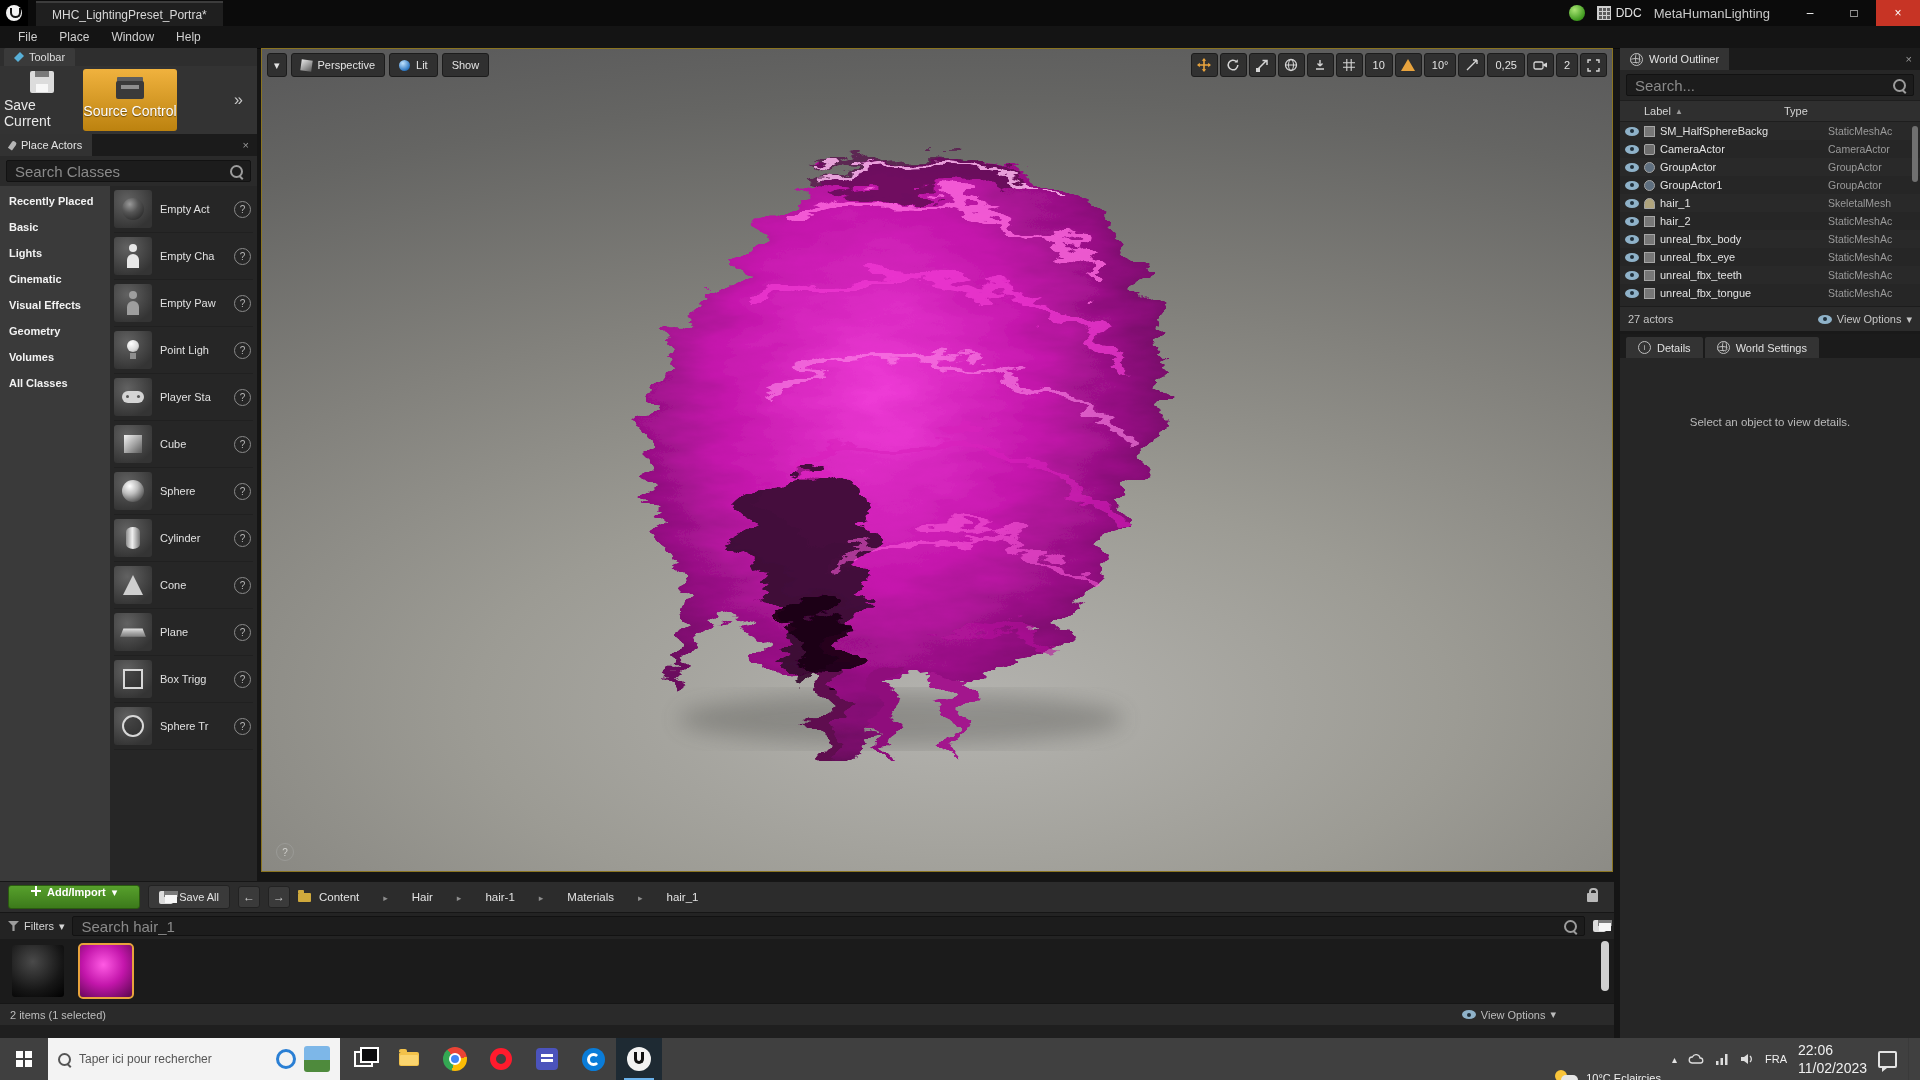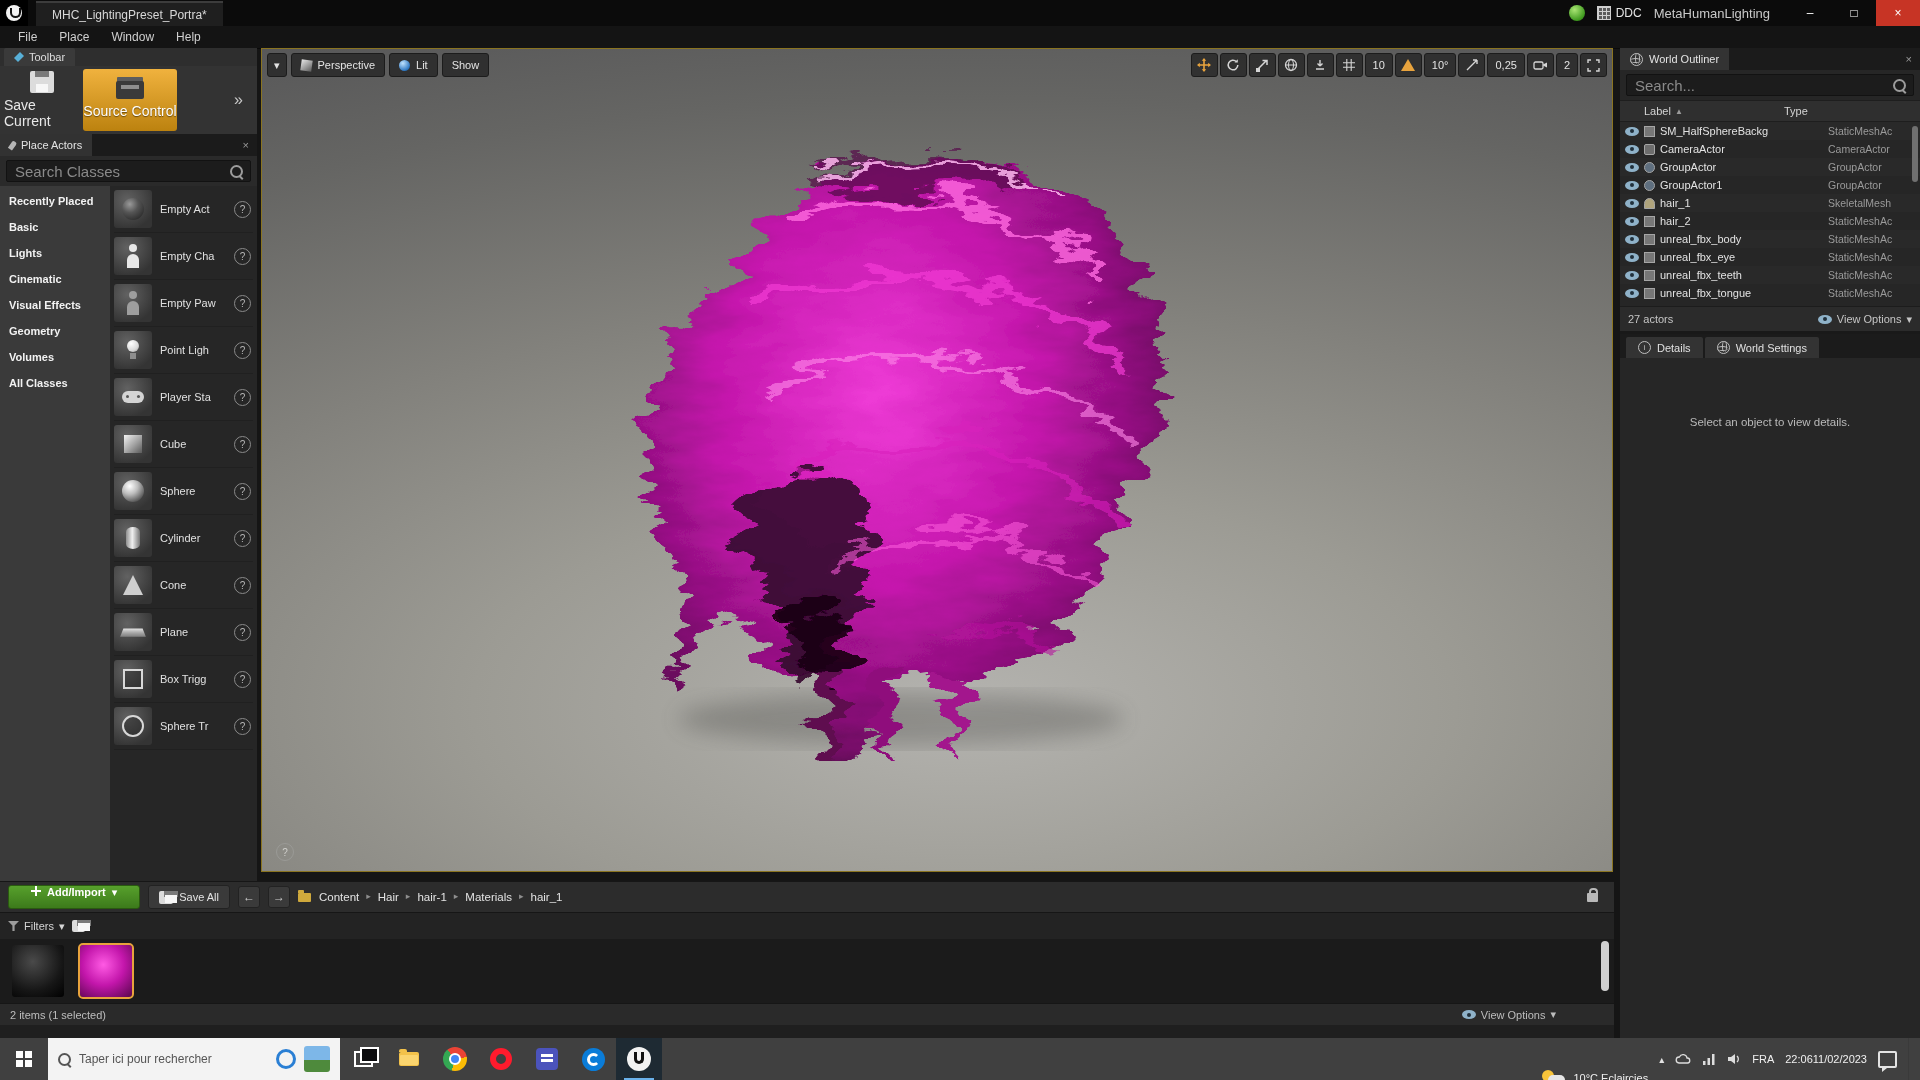--- a/index.html
+++ b/index.html
@@ -118,21 +118,21 @@
   .cbtab{height:22px;display:flex;align-items:center;gap:6px;padding:0 10px;background:#2f2f2f;color:#e3e3e3;font-size:11px;}
   .folder-ic{width:13px;height:9px;background:#cfa93c;border-radius:1px;position:relative;}
   .folder-ic::before{content:"";position:absolute;top:-3px;left:0;width:6px;height:3px;background:#cfa93c;border-radius:1px 1px 0 0;}
   .cb-toolbar{height:30px;background:#2c2c2c;display:flex;align-items:center;gap:8px;padding:0 8px;border-top:1px solid #161616;}
   .btn-green{display:flex;align-items:flex-start;gap:6px;height:22px;padding:0 22px;background:linear-gradient(#57a02c,#3c7a1b);border:1px solid #2a5a10;border-radius:3px;color:#fff;font-size:11px;font-weight:bold;}
   .plus{width:10px;height:10px;position:relative;}
   .plus::before{content:"";position:absolute;left:4px;top:0;width:2px;height:10px;background:#fff;}
   .plus::after{content:"";position:absolute;left:0;top:4px;width:10px;height:2px;background:#fff;}
   .btn-gray{display:flex;align-items:center;gap:6px;height:22px;padding:0 10px;background:#3a3a3a;border:1px solid #222;border-radius:3px;color:#e3e3e3;font-size:11px;}
   .navbtn{width:20px;height:20px;border-radius:3px;background:#3a3a3a;border:1px solid #222;display:flex;align-items:center;justify-content:center;color:#cfcfcf;font-size:12px;}
-  .crumbs{display:flex;align-items:flex-start;gap:7px;font-size:11.5px;color:#e3e3e3;}
+  .crumbs{display:flex;align-items:flex-end;gap:24px;font-size:11.5px;color:#e3e3e3;}
   .crumb-sep{color:#8e8e8e;font-size:9px;}
   .lock{margin-left:auto;width:11px;height:9px;background:#b9b9b9;border-radius:1px;position:relative;margin-right:8px;}
   .lock::before{content:"";position:absolute;top:-5px;left:2px;width:5px;height:5px;border:2px solid #b9b9b9;border-bottom:none;border-radius:4px 4px 0 0;}
   .cb-filter{height:26px;background:#232323;display:flex;align-items:center;gap:8px;padding:0 8px;border-top:1px solid #161616;}
   .filters{display:flex;align-items:center;gap:5px;color:#d5d5d5;font-size:11px;}
   .cb-searchwrap{flex:1;position:relative;}
   .cb-searchwrap input{height:20px;}
   .cb-thumbs{position:relative;height:58px;background:#1b1b1b;display:flex;gap:16px;padding:6px 0 0 12px;}
   .thumb{width:52px;height:52px;border-radius:3px;}
   .thumb.black{background:radial-gradient(circle at 40% 32%,#4a4a4a,#161616 62%,#000);}
@@ -168,21 +168,21 @@
   .uebig{width:24px;height:24px;border-radius:50%;background:#f2f2f2;position:relative;}
   .uebig::after{content:"";position:absolute;left:7px;top:5px;width:10px;height:12px;border:3px solid #111;border-top:none;border-radius:0 0 8px 8px;box-sizing:border-box;}
   .tray{margin-left:auto;display:flex;align-items:center;gap:11px;padding-right:6px;}
   .weather{display:flex;align-items:center;gap:7px;font-size:11px;color:#f0f0f0;margin-top:37px;}
   .suncloud{width:24px;height:16px;position:relative;}
   .suncloud::before{content:"";position:absolute;left:0;top:0;width:12px;height:12px;border-radius:50%;background:#f8c43a;}
   .suncloud::after{content:"";position:absolute;left:6px;top:5px;width:17px;height:10px;border-radius:6px;background:#e6e6e6;}
   .chev{color:#e3e3e3;font-size:10px;}
   .trayic{display:flex;align-items:center;justify-content:center;}
   .lang{font-size:11px;color:#f0f0f0;}
-  .clock{display:flex;flex-direction:row;align-items:flex-end;font-size:11px;line-height:1.3;color:#f0f0f0;}
+  .clock{display:flex;flex-direction:column;align-items:flex-start;font-size:14px;line-height:1.3;color:#f0f0f0;}
   .note{width:15px;height:13px;border:2px solid #e3e3e3;border-radius:2px;position:relative;}
   .note::after{content:"";position:absolute;left:2px;bottom:-6px;width:0;height:0;border-top:4px solid #e3e3e3;border-right:5px solid transparent;}
   .sliver{width:5px;height:42px;border-left:1px solid #3a3a3a;}
 </style>
 </head>
 <body>
 
 <div id="app">
 
   <div class="titlebar">
@@ -617,20 +617,24 @@
         <span>hair_1</span>
       </div>
       <span class="lock"></span>
     </div>
     <div class="cb-filter">
       <div class="filters">
           <span class="funnel"></span>
           <span>Filters</span>
           <span>▾</span>
         </div>
+      <div class="cb-searchwrap searchwrap" style="margin:0">
+        <input class="search" type="text" placeholder="Search hair_1" style="">
+        <span class="mag abs" style="top:4px"></span>
+      </div>
       <span class="flop" style="width:13px;height:12px"></span>
     </div>
     <div class="cb-thumbs">
       <div class="thumb black"></div>
       <div class="thumb pink"></div>
       <div class="cb-scroll"></div>
     </div>
     <div class="cb-status">
       <span>2 items (1 selected)</span>
       <span class="vo" style="display:flex;align-items:center;gap:5px;margin-left:auto;margin-right:48px;">

